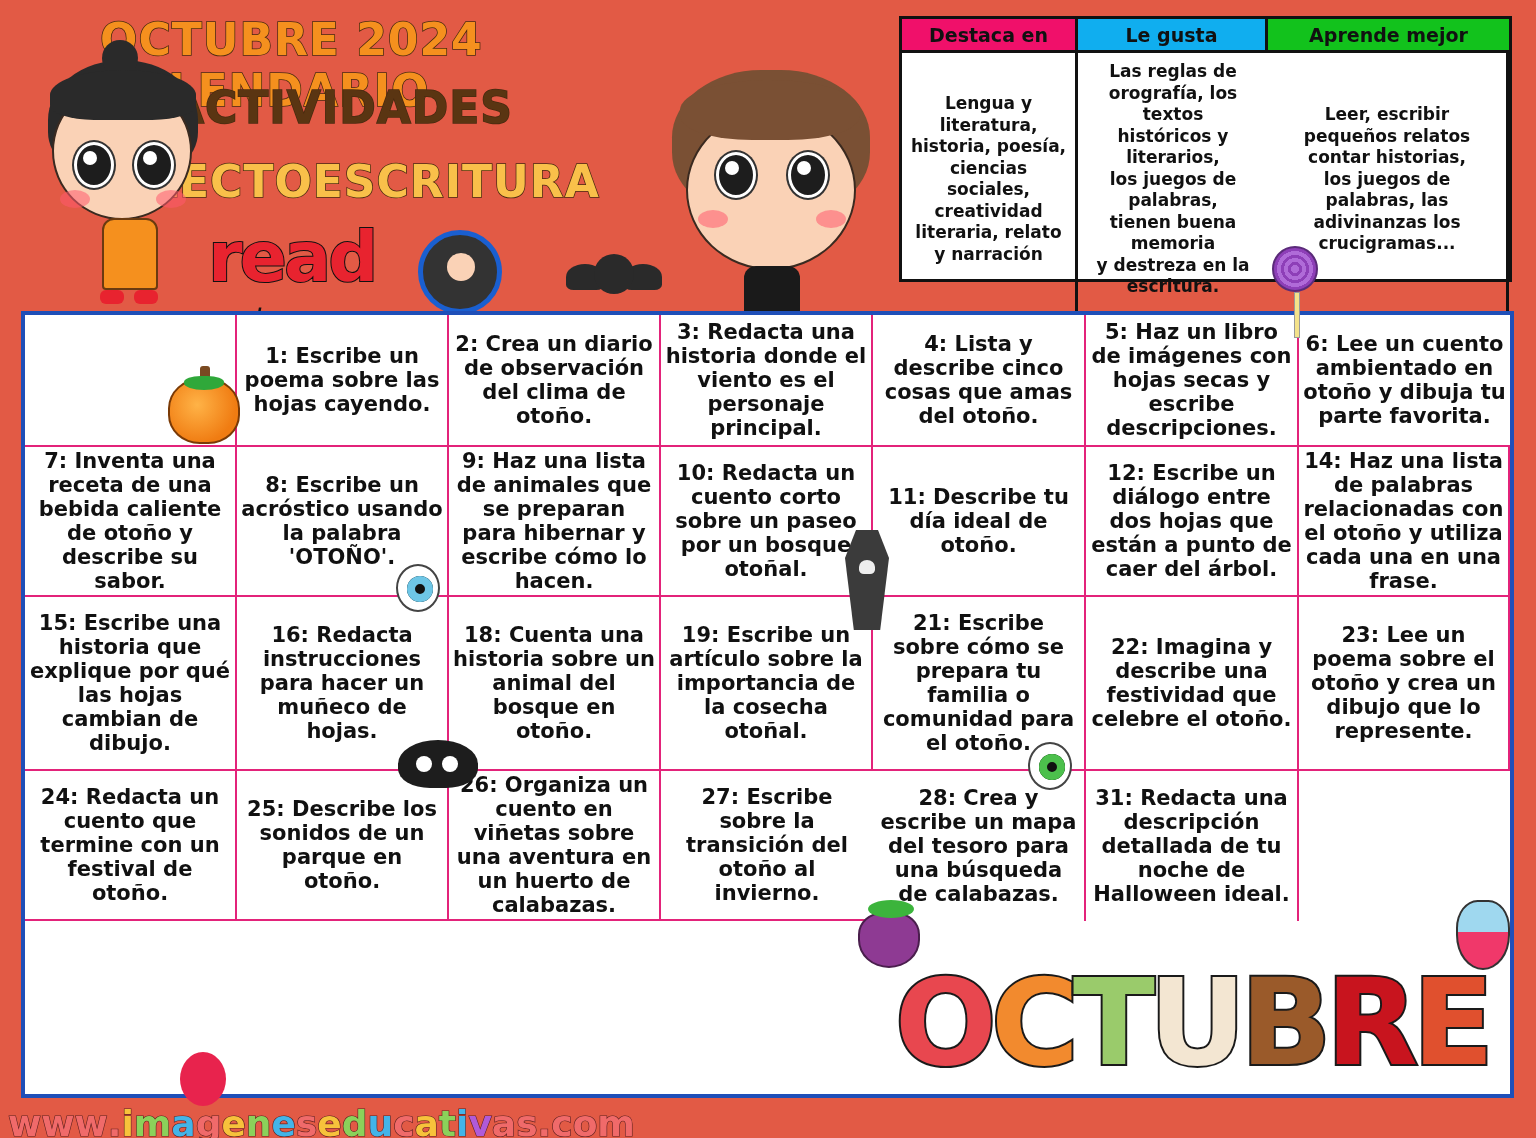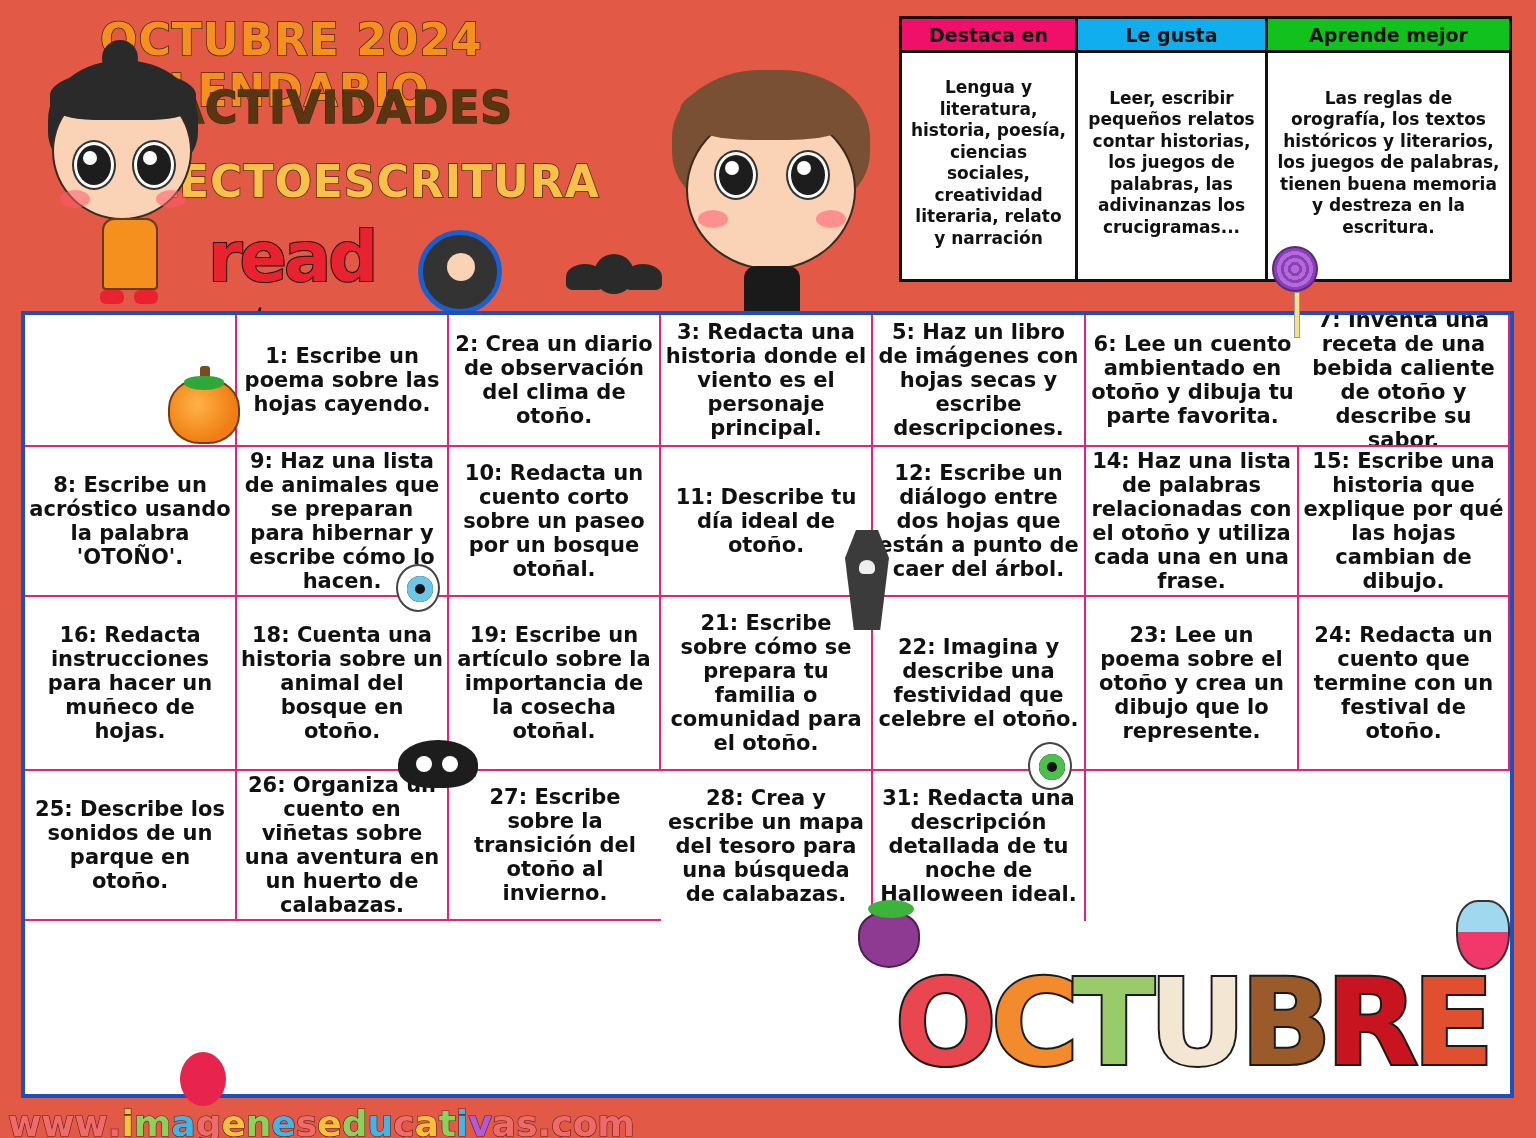--- a/index.html
+++ b/index.html
@@ -205,42 +205,43 @@
   <div class="info-head" style="background:#10AEEF;">Le gusta</div>
   <div class="info-head" style="background:#12C21C;border-right:none;">Aprende mejor</div>
   <div class="info-cell">Lengua y
 literatura,
 historia, poesía,
 ciencias
 sociales,
 creatividad
 literaria, relato
 y narración</div>
+  <div class="info-cell last">Las reglas de
+orografía, los textos
+históricos y literarios,
+los juegos de palabras,
+tienen buena memoria
+y destreza en la
+escritura.</div>
   <div class="info-cell">Leer, escribir
 pequeños relatos
 contar historias,
 los juegos de
 palabras, las
 adivinanzas los
 crucigramas...</div>
-  <div class="info-cell last">Las reglas de
-orografía, los textos
-históricos y literarios,
-los juegos de palabras,
-tienen buena memoria
-y destreza en la
-escritura.</div>
 </div>
 
 <div class="calendar">
 
   <div class="day empty"></div>
   <div class="day">1: Escribe un poema sobre las hojas cayendo.</div>
   <div class="day">2: Crea un diario de observación del clima de otoño.</div>
   <div class="day">3: Redacta una historia donde el viento es el personaje principal.</div>
+  <div class="day">4: Lista y describe cinco cosas que amas del otoño.</div>
   <div class="day">5: Haz un libro de imágenes con hojas secas y escribe descripciones.</div>
   <div class="day col-last">6: Lee un cuento ambientado en otoño y dibuja tu parte favorita.</div>
 
   <div class="day">7: Inventa una receta de una bebida caliente de otoño y describe su sabor.</div>
   <div class="day">8: Escribe un acróstico usando la palabra 'OTOÑO'.</div>
   <div class="day">9: Haz una lista de animales que se preparan para hibernar y escribe cómo lo hacen.</div>
   <div class="day">10: Redacta un cuento corto sobre un paseo por un bosque otoñal.</div>
   <div class="day">11: Describe tu día ideal de otoño.</div>
   <div class="day">12: Escribe un diálogo entre dos hojas que están a punto de caer del árbol.</div>
 

